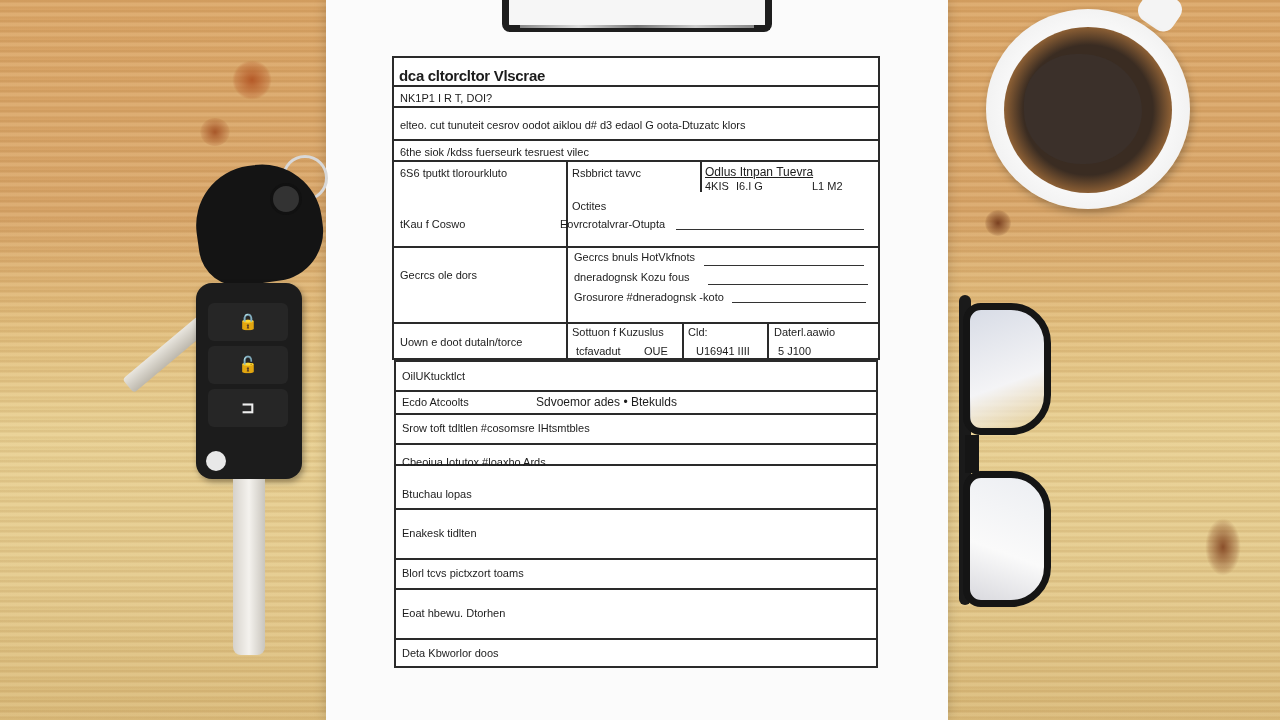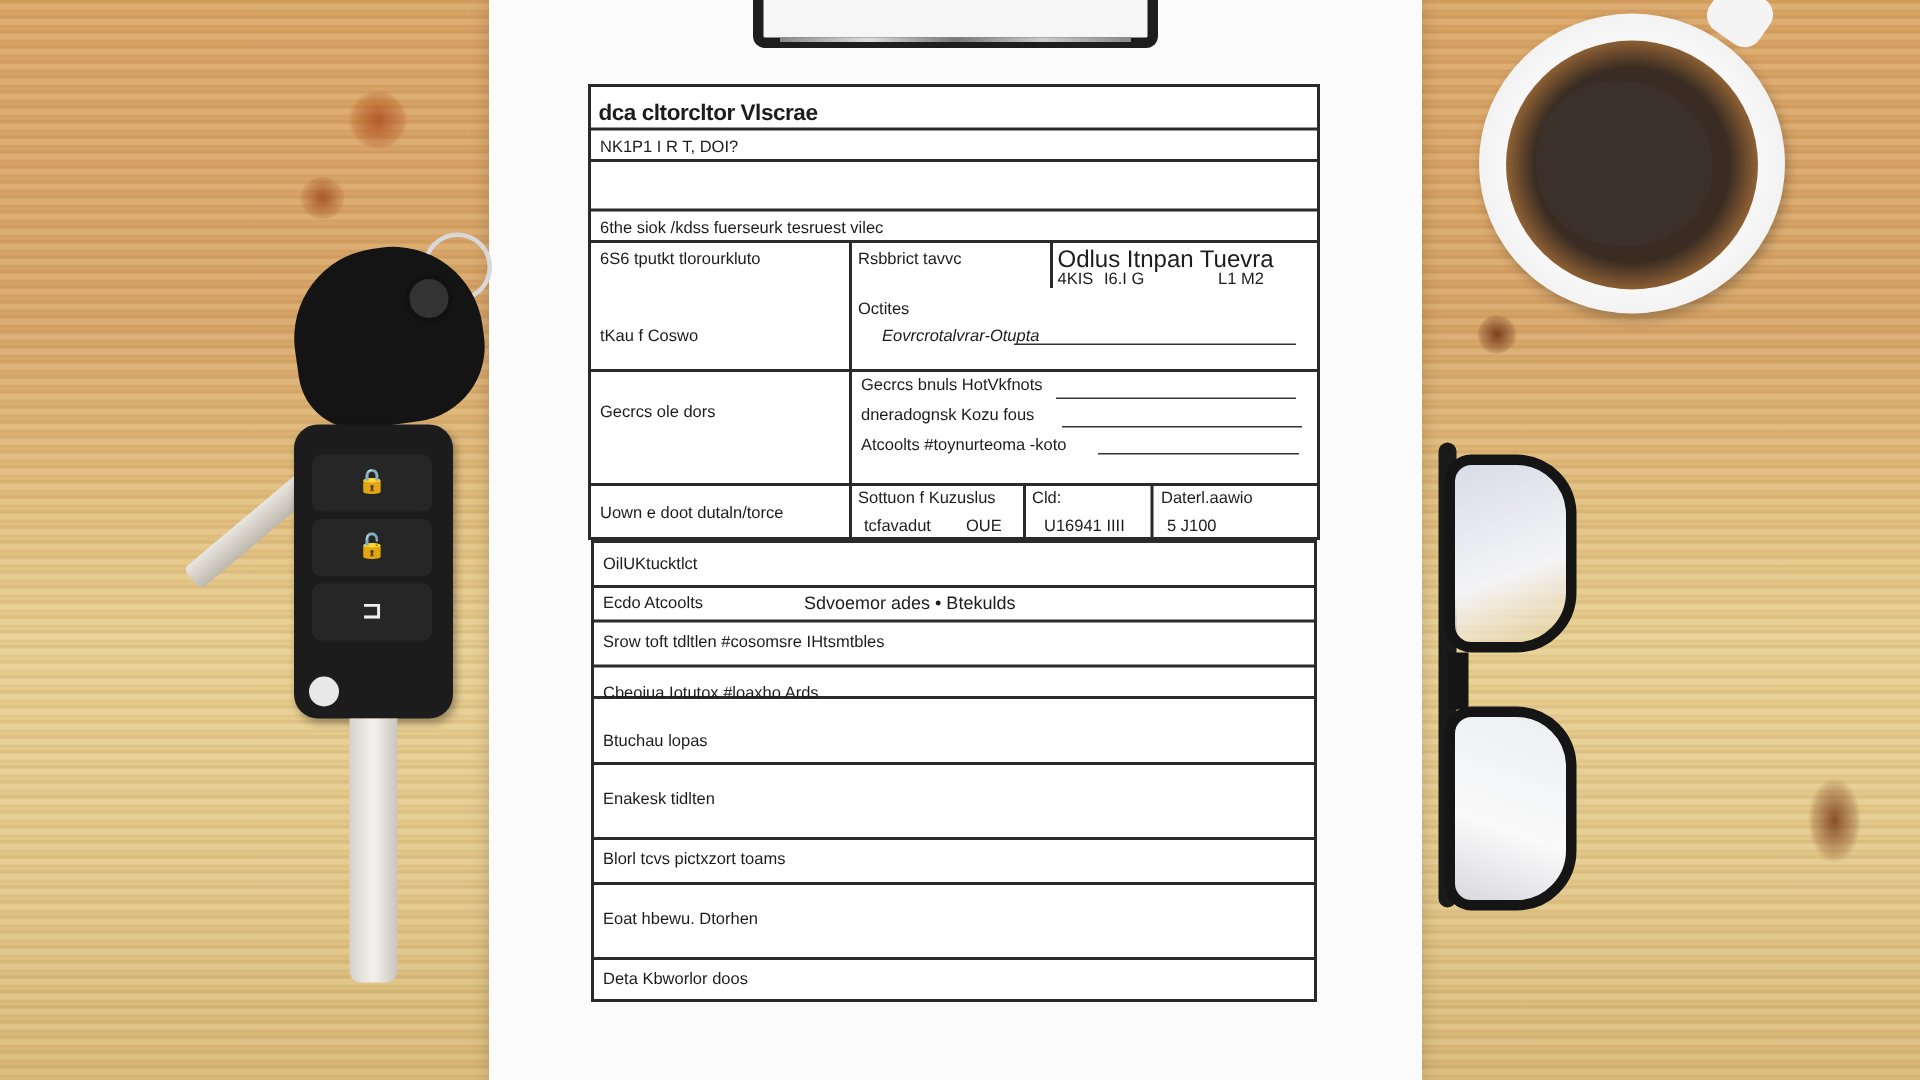--- a/index.html
+++ b/index.html
@@ -34,45 +34,46 @@
 
 <div class="paper"></div>
 <div class="clip"></div>
 <div class="clip-bar"></div>
 
 <div class="box" style="left:392px;top:56px;width:488px;height:304px;">
   <div class="txt" style="left:5px;top:9px;font-size:15px;font-weight:bold;letter-spacing:-0.3px;">dca cltorcltor Vlscrae</div>
   <div class="row" style="top:0;height:29px;"></div>
   <div class="txt" style="left:6px;top:34px;">NK1P1  I R T, DOI?</div>
   <div class="row" style="top:29px;height:21px;"></div>
+  <div class="txt" style="left:6px;top:61px;">elteo. cut tunuteit cesrov oodot aiklou d# d3 edaol G oota-Dtuzatc klors</div>
   <div class="row" style="top:50px;height:33px;"></div>
   <div class="txt" style="left:6px;top:88px;">6the siok /kdss  fuerseurk tesruest vilec</div>
   <div class="row" style="top:83px;height:21px;"></div>
 
   <div class="vline" style="left:172px;top:104px;height:86px;"></div>
   <div class="vline" style="left:306px;top:104px;height:30px;"></div>
   <div class="txt" style="left:6px;top:109px;">6S6 tputkt tlorourkluto</div>
   <div class="txt" style="left:6px;top:160px;">tKau f Coswo</div>
   <div class="txt" style="left:178px;top:109px;">Rsbbrict tavvc</div>
-  <div class="txt" style="left:311px;top:107px;font-size:16px;">Odlus Itnpan Tuevra</div>
+  <div class="txt" style="left:311px;top:107px;font-size:12px;text-decoration:underline;">Odlus Itnpan Tuevra</div>
   <div class="txt" style="left:311px;top:122px;">4KIS</div>
   <div class="txt" style="left:342px;top:122px;text-align:center;">I6.I G</div>
   <div class="txt" style="left:418px;top:122px;">L1 M2</div>
   <div class="txt" style="left:178px;top:142px;">Octites</div>
-  <div class="txt" style="left:194px;top:160px;font-style:italic;">Eovrcrotalvrar-Otupta</div>
+  <div class="txt" style="left:166px;top:160px;">Eovrcrotalvrar-Otupta</div>
   <div class="uline" style="left:282px;top:171px;width:188px;"></div>
   <div class="row" style="top:104px;height:86px;"></div>
 
   <div class="vline" style="left:172px;top:190px;height:76px;"></div>
   <div class="txt" style="left:6px;top:211px;">Gecrcs ole dors</div>
   <div class="txt" style="left:180px;top:193px;">Gecrcs bnuls HotVkfnots</div>
   <div class="uline" style="left:310px;top:207px;width:160px;"></div>
   <div class="txt" style="left:180px;top:213px;">dneradognsk Kozu fous</div>
   <div class="uline" style="left:314px;top:226px;width:160px;"></div>
-  <div class="txt" style="left:180px;top:233px;">Atcoolts #toynurteoma -koto</div>
+  <div class="txt" style="left:180px;top:233px;">Grosurore #dneradognsk -koto</div>
   <div class="uline" style="left:338px;top:244px;width:134px;"></div>
   <div class="row" style="top:190px;height:76px;"></div>
 
   <div class="vline" style="left:172px;top:266px;height:34px;"></div>
   <div class="vline" style="left:288px;top:266px;height:34px;"></div>
   <div class="vline" style="left:373px;top:266px;height:34px;"></div>
   <div class="txt" style="left:6px;top:278px;">Uown e doot dutaln/torce</div>
   <div class="txt" style="left:178px;top:268px;">Sottuon f Kuzuslus</div>
   <div class="txt" style="left:182px;top:287px;text-align:right;">tcfavadut</div>
   <div class="txt" style="left:250px;top:287px;">OUE</div>

